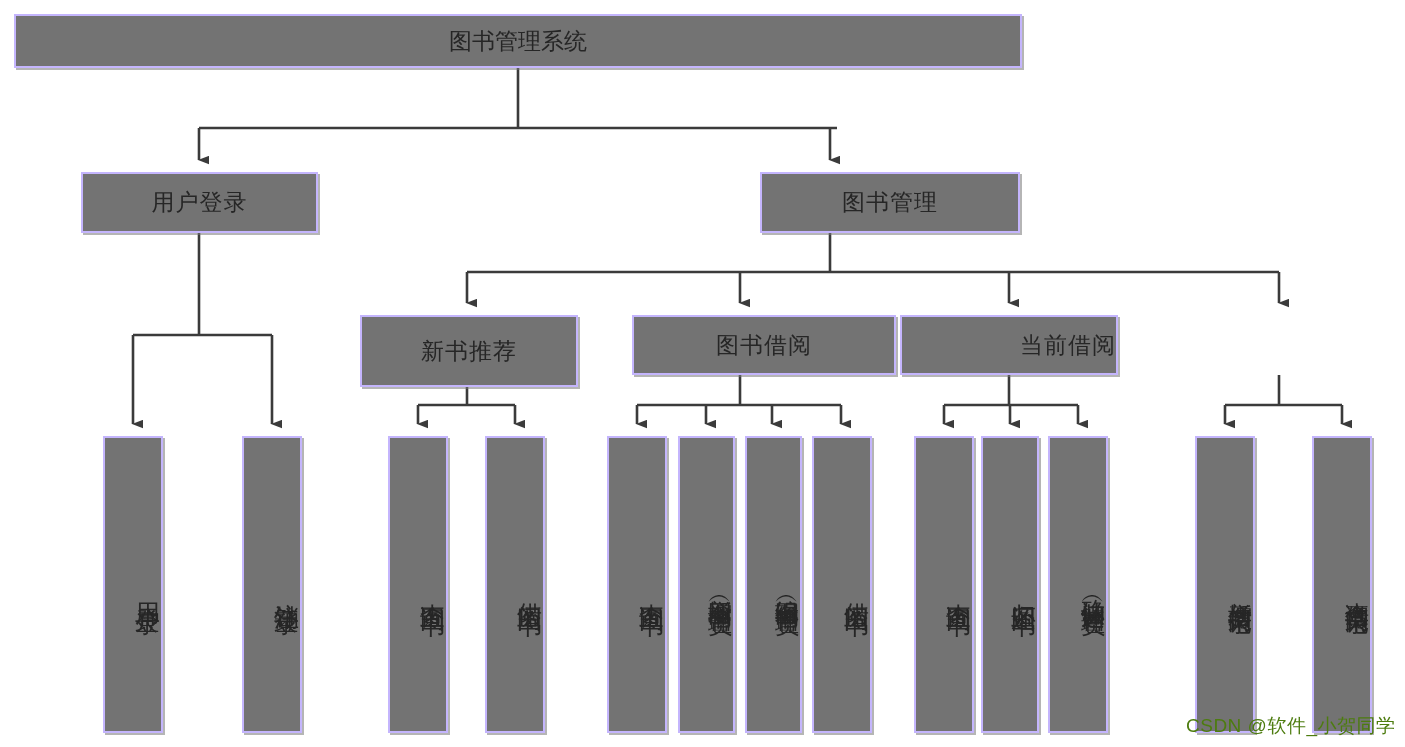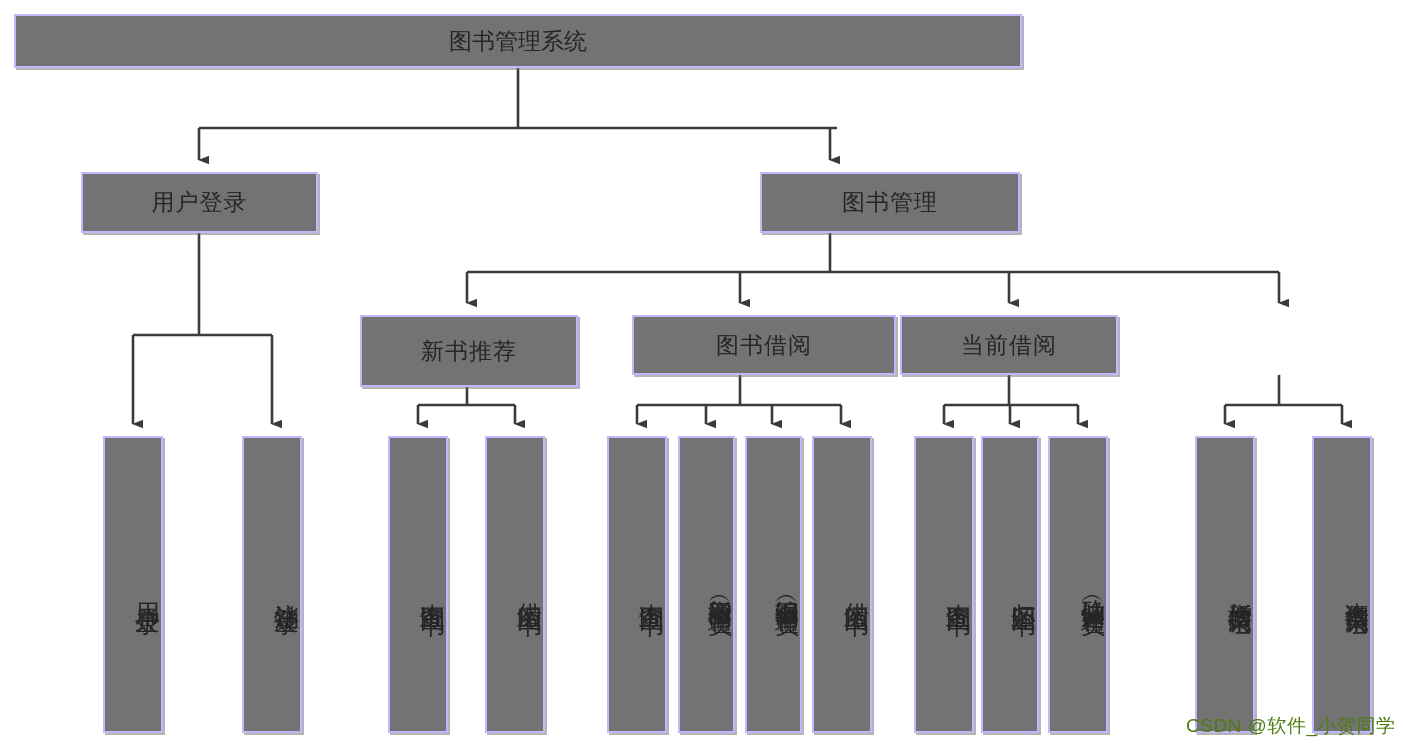--- a/index.html
+++ b/index.html
@@ -110,21 +110,21 @@
   </div>
 
   <div class="node h" style="left:360px;top:315px;width:218px;height:72px;">
     <span class="label">新书推荐</span>
   </div>
 
   <div class="node h" style="left:632px;top:315px;width:264px;height:60px;">
     <span class="label">图书借阅</span>
   </div>
 
-  <div class="node h" style="left:900px;top:315px;width:218px;height:60px;">
+  <div class="node h" style="left:900px;top:315px;width:218px;height:60px;justify-content:flex-end;">
     <span class="label">当前借阅</span>
   </div>
 
 
   <div class="node v" style="left:103px;top:436px;width:60px;height:297px;">
     <span class="label">用户登录</span>
   </div>
 
   <div class="node v" style="left:242px;top:436px;width:60px;height:297px;">
     <span class="label">注销登录</span>

